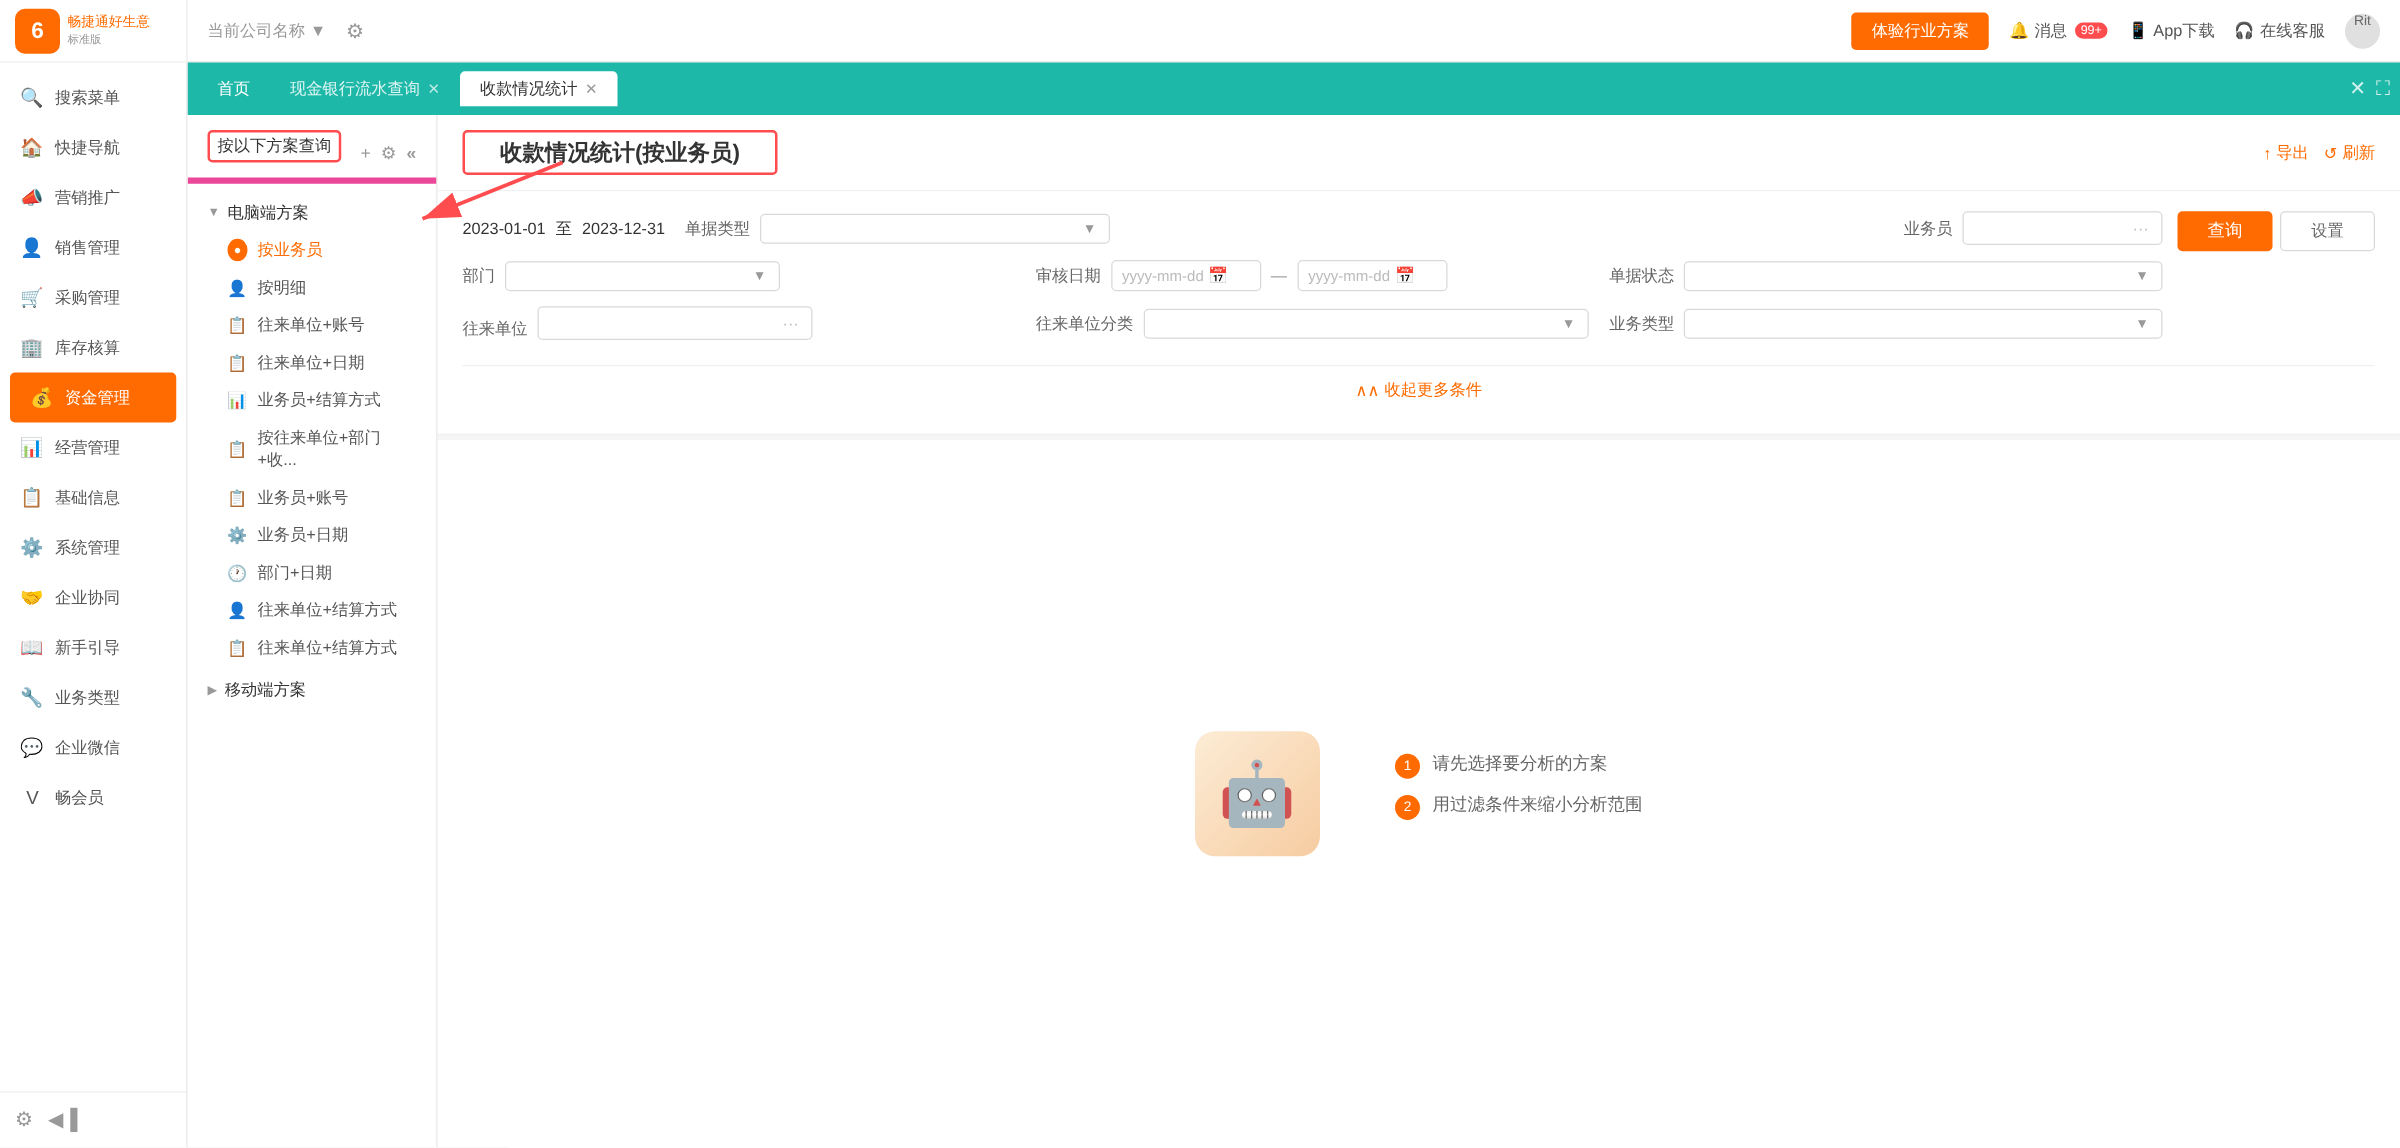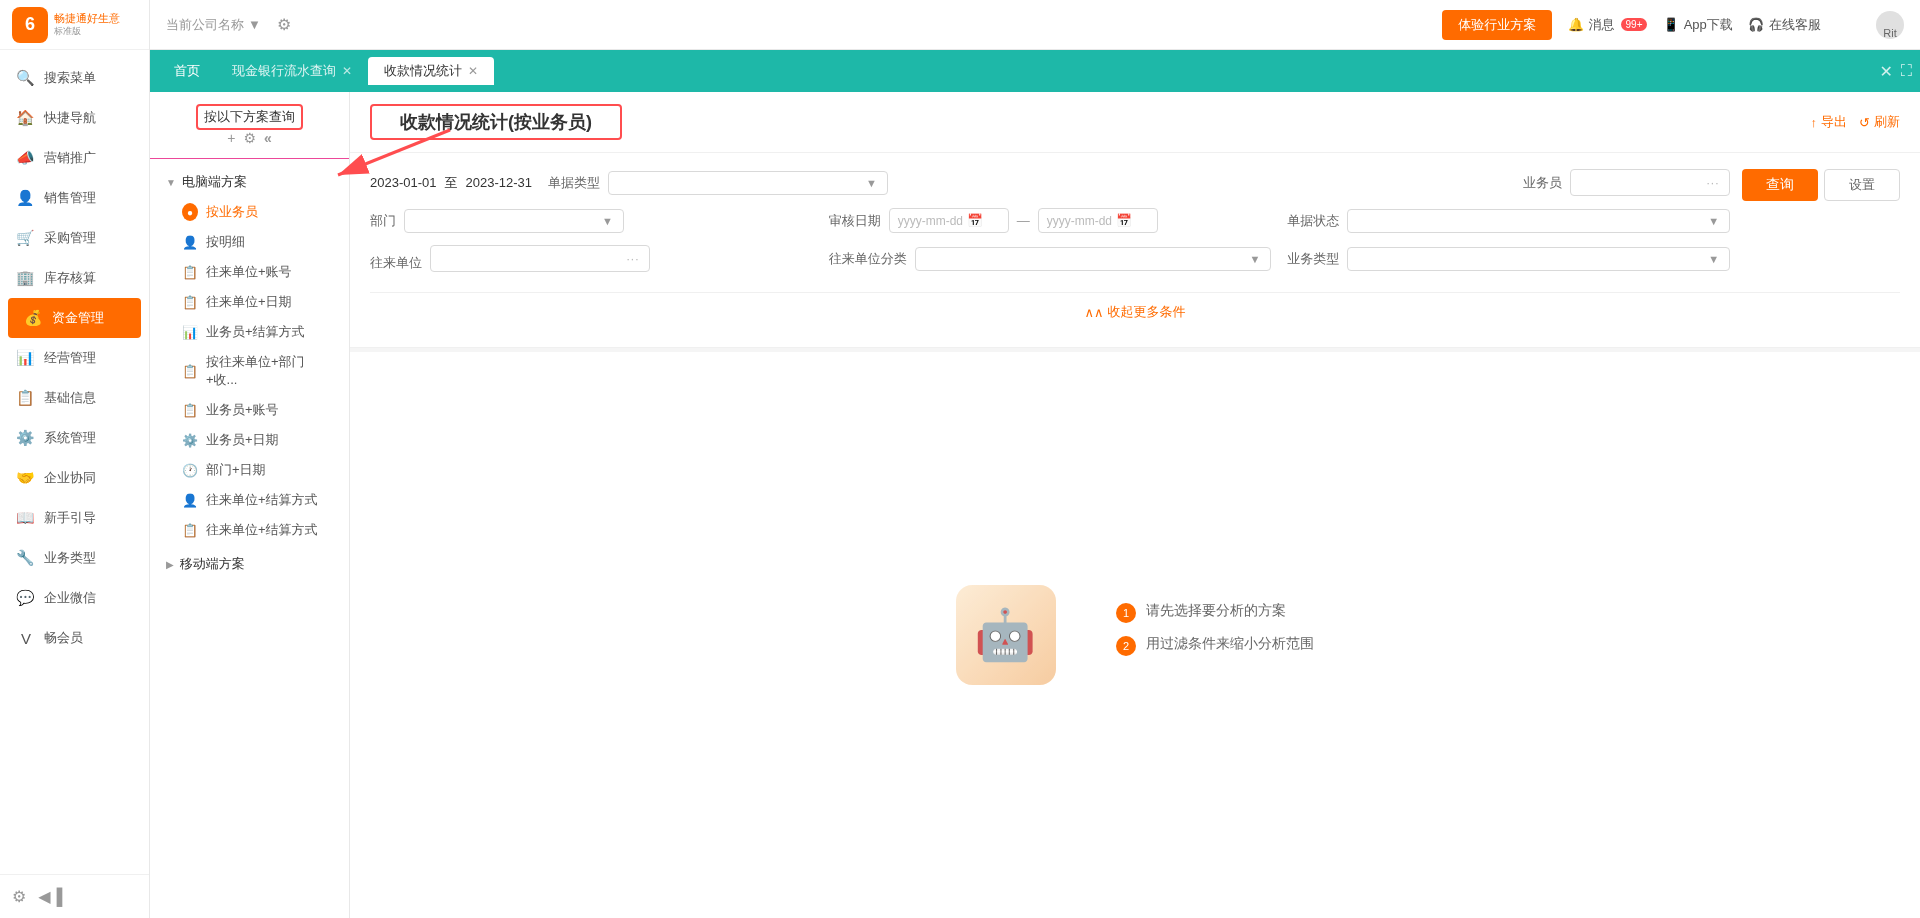--- a/index.html
+++ b/index.html
@@ -39,21 +39,21 @@
     .tab-close { font-size: 12px; color: #999; cursor: pointer; }
     .tab-close-white { font-size: 12px; color: rgba(255,255,255,0.7); cursor: pointer; }
     .window-btns { margin-left: auto; display: flex; gap: 8px; align-items: center; }
     .win-btn { color: rgba(255,255,255,0.8); font-size: 16px; cursor: pointer; }
 
     
     .content { flex: 1; display: flex; overflow: hidden; background: #f5f5f5; }
 
     
     .left-panel { width: 200px; background: #fff; border-right: 1px solid #e8e8e8; display: flex; flex-direction: column; flex-shrink: 0; }
-    .panel-header { padding: 12px 16px; display: flex; align-items: center; justify-content: space-between; border-bottom: 1px solid #ec4899; flex-direction: column; }
+    .panel-header { padding: 12px 16px; display: flex; align-items: flex-end; justify-content: space-between; border-bottom: 5px solid #ec4899; }
     .panel-header-title { font-size: 13px; color: #333; }
     .panel-header-actions { display: flex; gap: 8px; align-items: center; }
     .panel-header-btn { color: #999; cursor: pointer; font-size: 14px; }
     .panel-body { flex: 1; overflow-y: auto; padding: 8px 0; }
     .tree-group { margin-bottom: 4px; }
     .tree-group-header { padding: 6px 16px; display: flex; align-items: center; gap: 6px; color: #333; cursor: pointer; font-size: 13px; }
     .tree-group-header .arrow { font-size: 10px; color: #999; }
     .tree-item { padding: 6px 16px 6px 32px; display: flex; align-items: center; gap: 8px; cursor: pointer; color: #555; font-size: 13px; }
     .tree-item.active { color: #ff6b00; }
     .tree-item-icon { width: 16px; height: 16px; display: flex; align-items: center; justify-content: center; font-size: 13px; }
@@ -200,21 +200,21 @@
         <span style="background:#ff4d4f;color:#fff;border-radius:10px;font-size:10px;padding:1px 5px;margin-left:2px;">99+</span>
       </div>
       <div class="topbar-link">
         <span>📱</span>
         <span>App下载</span>
       </div>
       <div class="topbar-link">
         <span>🎧</span>
         <span>在线客服</span>
       </div>
-      <div class="user-avatar" style="background:#e0e0e0;display:flex;align-items:flex-end;justify-content:center;font-size:11px;color:#666;margin-left:39px;">
+      <div class="user-avatar" style="background:#e0e0e0;display:flex;align-items:flex-start;justify-content:center;font-size:11px;color:#666;">
         <span>Rit</span>
       </div>
     </div>
   </div>
 
   <div class="tabs">
     <div class="tab home">
       <span>首页</span>
     </div>
     <div class="tab">

